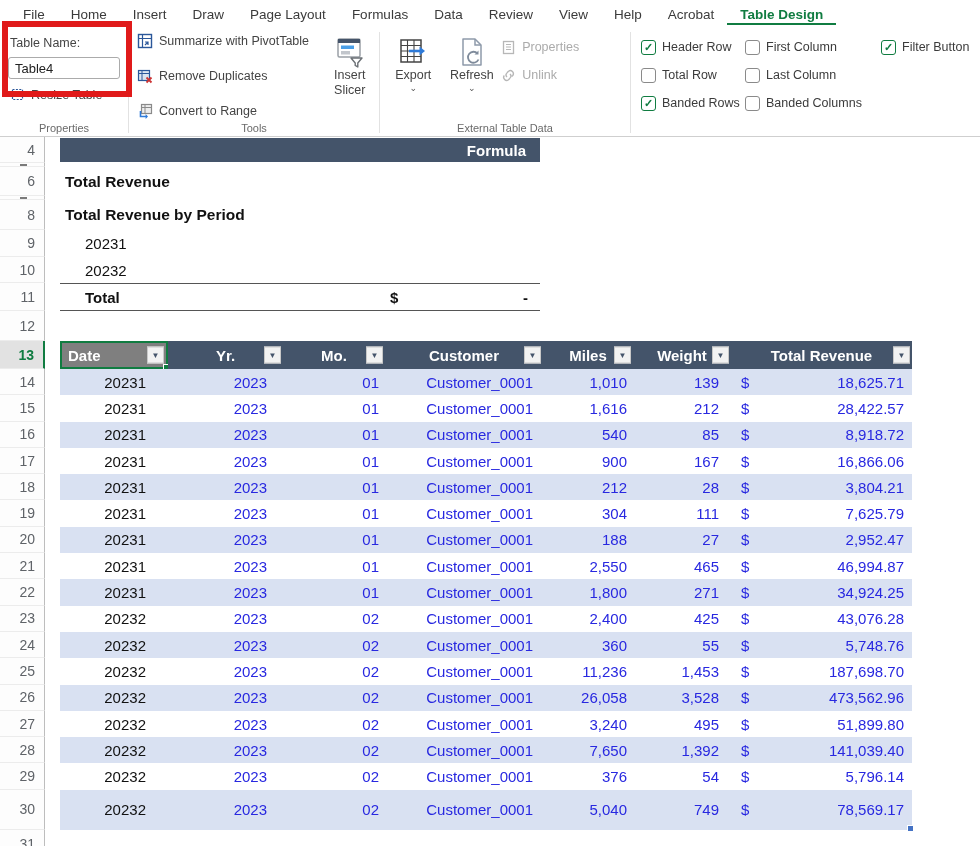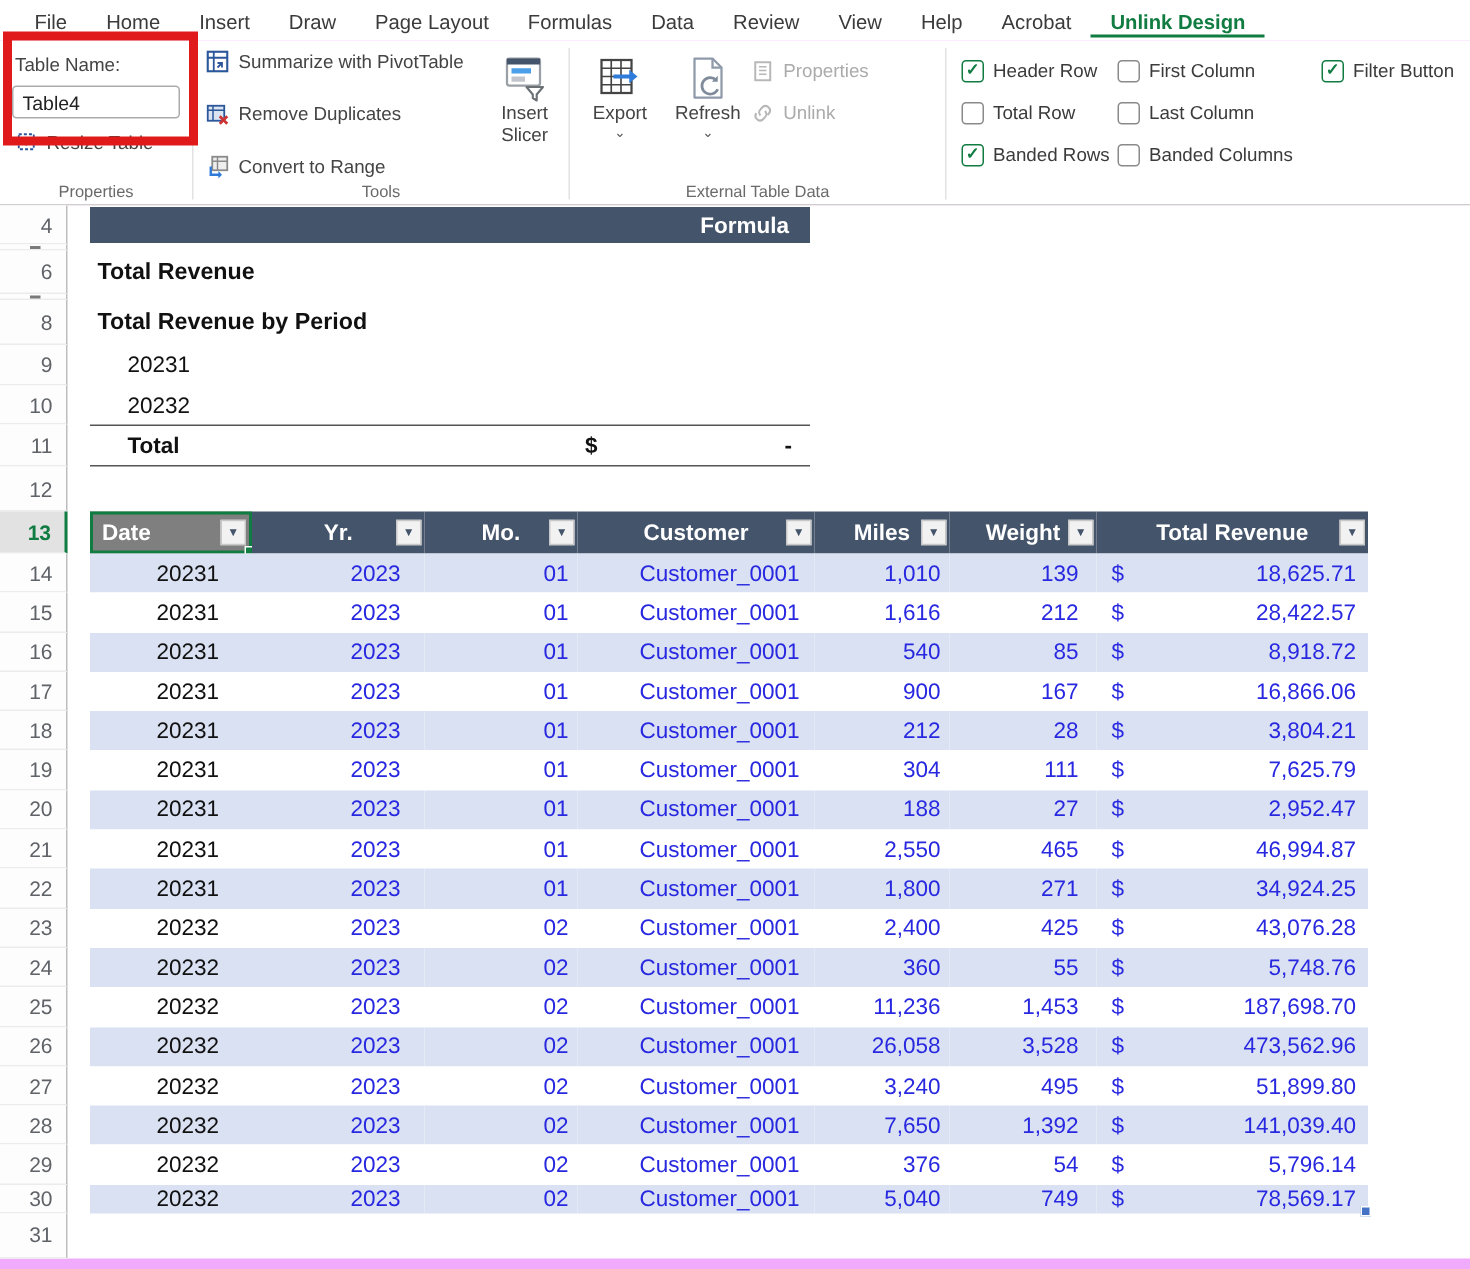--- a/index.html
+++ b/index.html
@@ -88,21 +88,21 @@
       <div class="menu-item">Home</div>
       <div class="menu-item">Insert</div>
       <div class="menu-item">Draw</div>
       <div class="menu-item">Page Layout</div>
       <div class="menu-item">Formulas</div>
       <div class="menu-item">Data</div>
       <div class="menu-item">Review</div>
       <div class="menu-item">View</div>
       <div class="menu-item">Help</div>
       <div class="menu-item">Acrobat</div>
-      <div class="menu-item active">Unlink Design</div>
+      <div class="menu-item active">Table Design</div>
     </div>
 
   <div class="ribbon">
 
     <div class="rgroup g-props">
       <div class="tn-label">Table Name:</div>
       <input class="tn-input" type="text" value="Table4" style="">
       <div class="resize-row">
         <span class="ic">
           <svg width="15" height="15" viewBox="0 0 15 15">
@@ -614,21 +614,21 @@
             <div class="dcell" style="width: 158px; padding-right: 10px;">Customer_0001</div>
             <div class="dcell" style="width: 90px; padding-right: 6px;">376</div>
             <div class="dcell" style="width: 98px; padding-right: 12px;">54</div>
             <div class="dcell revcol" style="width: 181px;">
               <span>$</span>
               <span>5,796.14</span>
             </div>
           </div>
         </div>
       </div>
-      <div class="srow" style="height: 19px;">
+      <div class="srow" style="height: 40px;">
         <div class="rh">30</div>
         <div class="rb">
           <div class="trow drow-banded">
             <div class="dcell datecol" style="width: 108px; padding-right: 22px;">20232</div>
             <div class="dcell" style="width: 115px; padding-right: 16px;">2023</div>
             <div class="dcell" style="width: 102px; padding-right: 6px;">02</div>
             <div class="dcell" style="width: 158px; padding-right: 10px;">Customer_0001</div>
             <div class="dcell" style="width: 90px; padding-right: 6px;">5,040</div>
             <div class="dcell" style="width: 98px; padding-right: 12px;">749</div>
             <div class="dcell revcol" style="width: 181px;">

